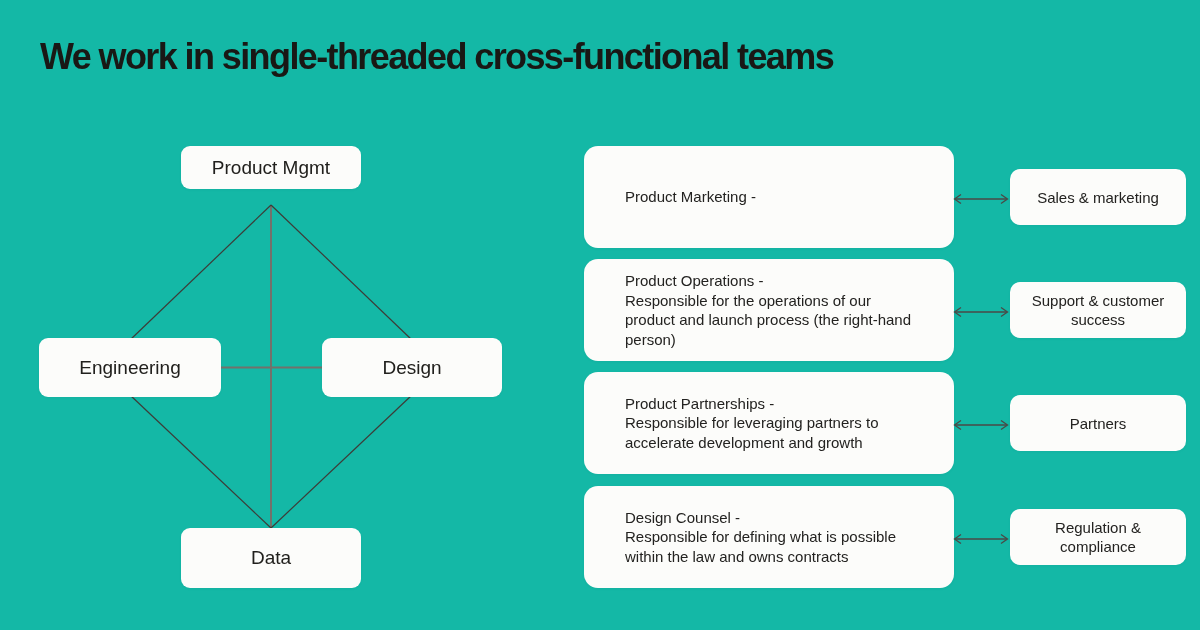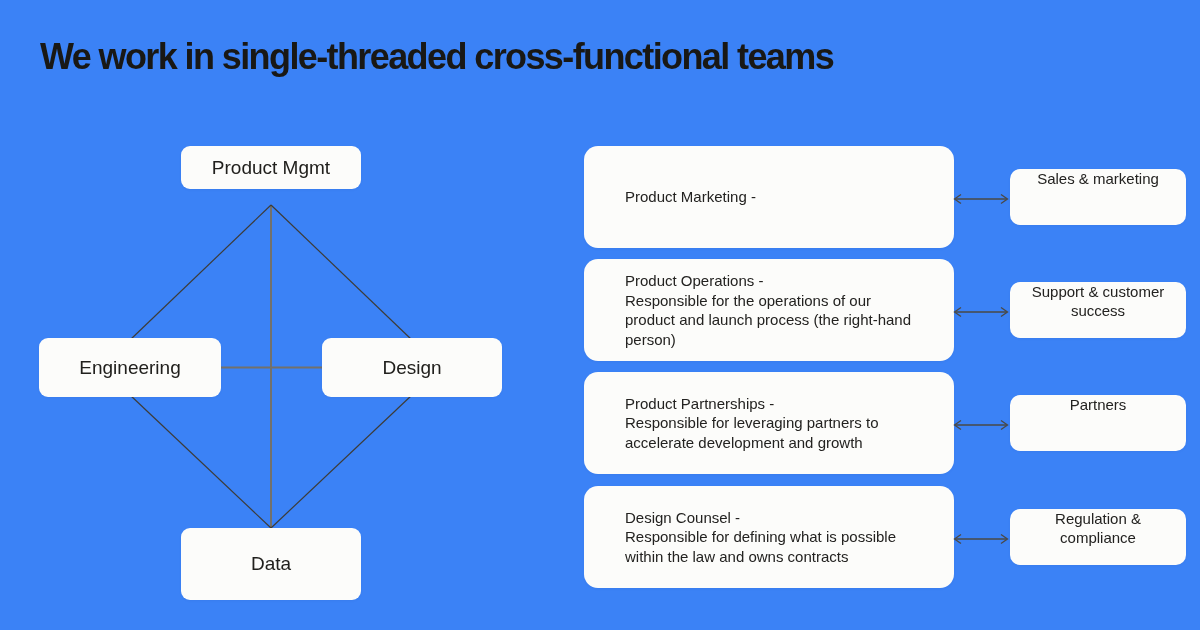--- a/index.html
+++ b/index.html
@@ -11,21 +11,21 @@
     height: 630px;
     background: #ECEBE6;
     font-family: "Liberation Sans", sans-serif;
     color: #1E1D1A;
     overflow: hidden;
   }
   .canvas {
     position: relative;
     width: 1200px;
     height: 630px;
-    background: #3b82f6;
+    background: #14b8a6;
   }
   .page-title {
     position: absolute;
     left: 40px;
     top: 36px;
     margin: 0;
     font-size: 36px;
     font-weight: 600;
     letter-spacing: -1.6px;
     color: #191815;
@@ -45,21 +45,21 @@
     display: flex;
     align-items: center;
     justify-content: center;
     font-size: 19px;
     color: #21201D;
     box-shadow: 0 1px 3px rgba(0,0,0,0.04);
   }
   .node-pm     { left: 181px; top: 146px; width: 180px; height: 43px; }
   .node-eng    { left: 39px;  top: 338px; width: 182px; height: 59px; }
   .node-design { left: 322px; top: 338px; width: 180px; height: 59px; }
-  .node-data   { left: 181px; top: 528px; width: 180px; height: 72px; }
+  .node-data   { left: 181px; top: 528px; width: 180px; height: 60px; }
 
   
   .row {
     position: absolute;
     left: 0;
     width: 1200px;
     height: 102px;
     margin-left: 28px;
   }
   .row-1 { top: 146px; }
@@ -100,21 +100,21 @@
   .side-box {
     position: absolute;
     left: 982px;
     top: 23px;
     width: 176px;
     height: 56px;
     background: #FCFCFA;
     border-radius: 10px;
     box-shadow: 0 1px 3px rgba(0,0,0,0.04);
     display: flex;
-    align-items: flex-start;
+    align-items: center;
     justify-content: center;
     text-align: center;
     font-size: 15px;
     line-height: 19px;
     color: #232220;
     box-sizing: border-box;
     padding: 0 14px;
   }
 </style>
 </head>

